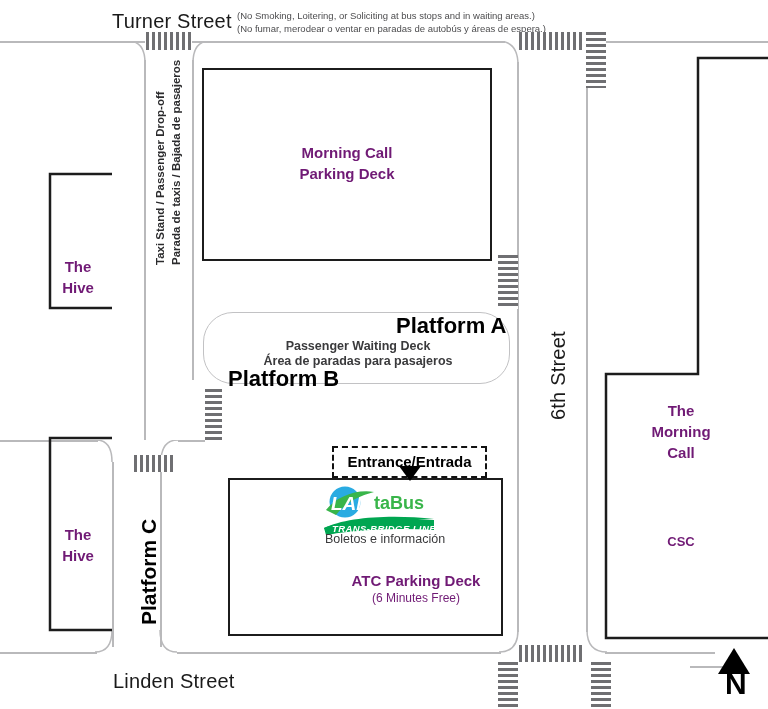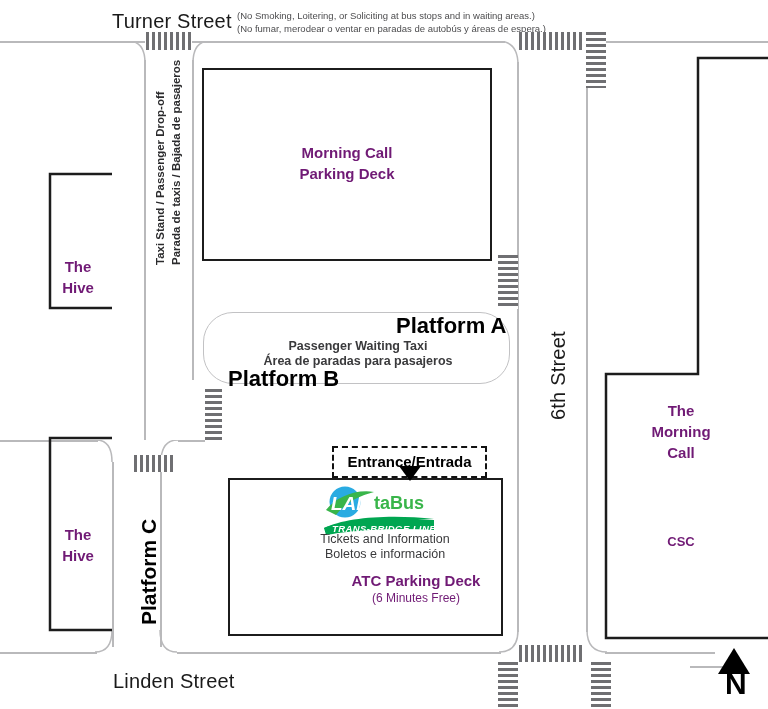--- a/index.html
+++ b/index.html
@@ -188,21 +188,21 @@
   </div>
   <div class="lbl center" style="left:305px;top:591px;width:222px;font-size:12px;font-weight:normal;">(6 Minutes Free)</div>
 
   <div class="platform-box" style="left:203px;top:312px;width:307px;height:72px;"></div>
 
   <div class="blk" style="left:396px;top:313px;font-size:22px;">Platform A</div>
 
   <div class="blk" style="left:228px;top:366px;font-size:22px;text-align:right;">Platform B</div>
 
   <div class="lbl center" style="left:230px;top:339px;width:256px;font-size:12.5px;line-height:15px;color:#3a3a3c;">
-    <div>Passenger Waiting Taxi</div>
+    <div>Passenger Waiting Deck</div>
     <div>Área de paradas para pasajeros</div>
   </div>
 
   <div class="vert-text blk" style="left:137px;top:625px;font-size:21px;">Platform C</div>
 
   <div class="vert-text lbl" style="left:154px;top:265px;font-size:11.5px;font-weight:bold;color:#2b2b2d;">Taxi Stand / Passenger Drop-off</div>
   <div class="vert-text lbl" style="left:170px;top:265px;font-size:11.5px;font-weight:bold;color:#2b2b2d;">Parada de taxis / Bajada de pasajeros</div>
 
   <div class="entrance-box" style="left:332px;top:446px;width:155px;height:32px;"></div>
   <div class="blk center" style="left:332px;top:453px;width:155px;font-size:15px;">Entrance/Entrada</div>
@@ -219,21 +219,20 @@
 
       <text x="52" y="25" font-family="'Liberation Sans',sans-serif" font-size="18" font-weight="bold" fill="#39b54a">taBus</text>
 
       <path d="M2,44 C24,33 70,30 112,35 C74,34 28,40 6,50 Z" fill="#00a651"></path>
       <path d="M2,44 C24,36 70,33 112,36 L112,46 C70,43 26,47 4,51 Z" fill="#00a651"></path>
       <text x="10" y="48" font-family="'Liberation Sans',sans-serif" font-size="9.5" font-weight="bold" font-style="italic" fill="#ffffff" letter-spacing="0.4">TRANS-BRIDGE LINES</text>
     </svg>
   </div>
 
   <div class="ticket-txt" style="left:300px;top:532px;width:170px;">
-    <div>Tickets and Information</div>
     <div>Boletos e información</div>
   </div>
 
   <div class="road-line" style="left:690px;top:666px;width:40px;height:1.5px;"></div>
   <div class="north-tri" style="left:718px;top:648px;"></div>
   <div class="blk" style="left:725px;top:669px;font-size:30px;line-height:30px;">N</div>
 
 </div>
 
 </body></html>

